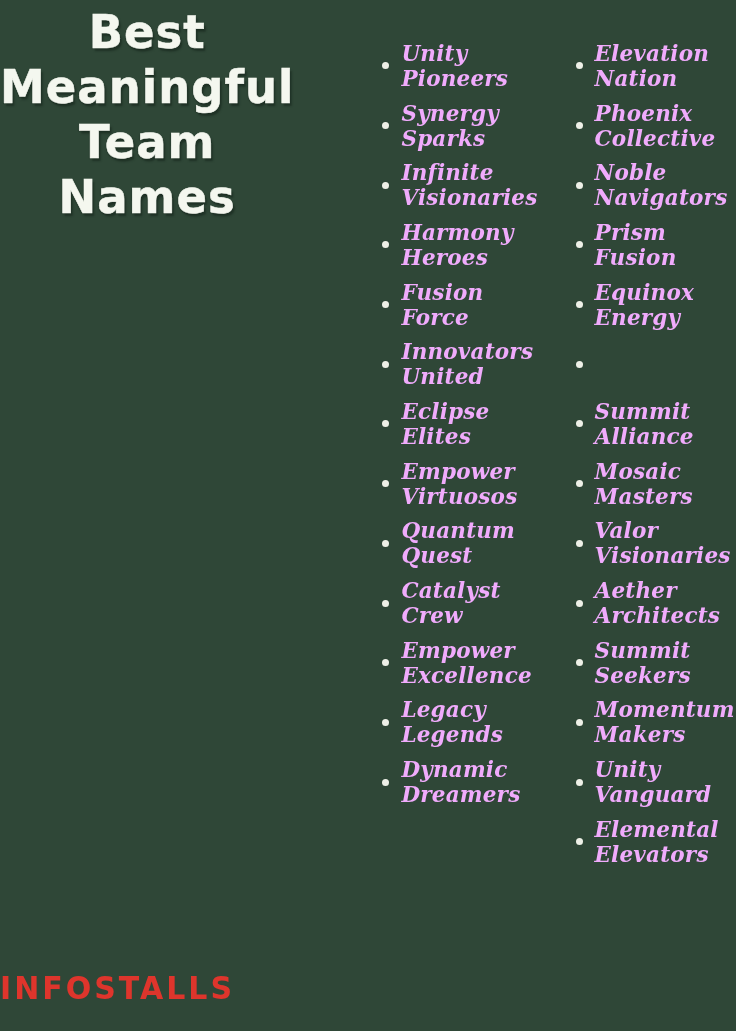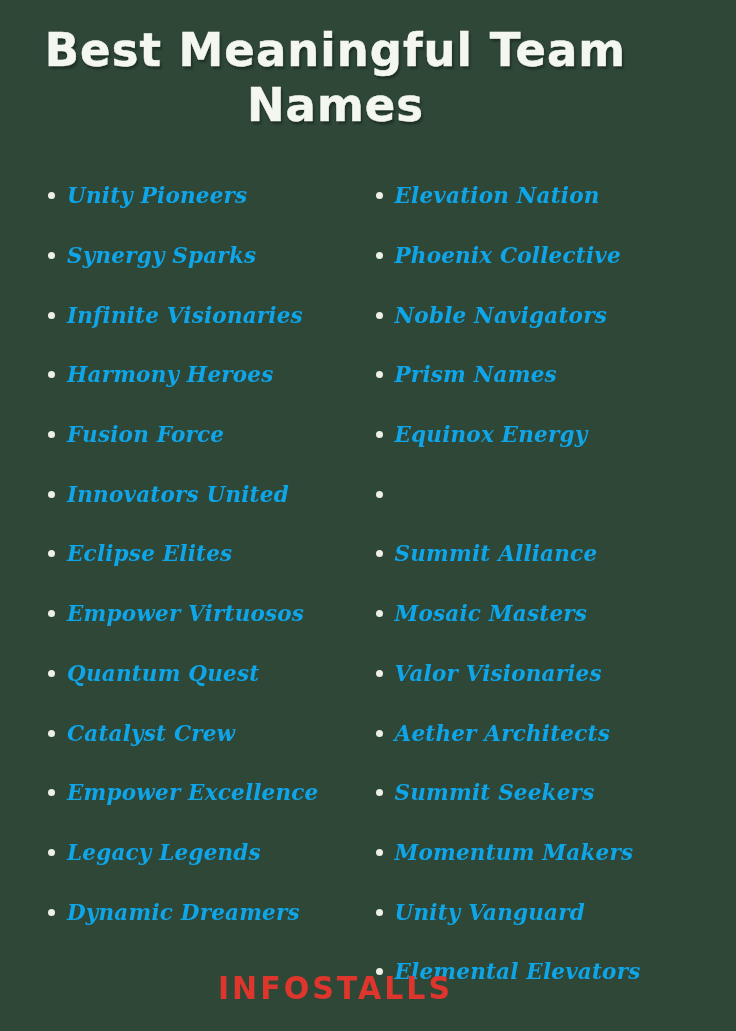--- a/index.html
+++ b/index.html
@@ -13,22 +13,23 @@
     background: #2f4737;
     font-family: "DejaVu Serif", "Liberation Serif", serif;
     overflow: hidden;
     position: relative;
   }
 
   .poster {
     width: 671px;
     height: 1031px;
     display: flex;
-    flex-direction: column;
+    flex-direction: row;
     position: relative;
+    gap: 40px;
   }
 
   .title {
     margin-top: 24px;
     text-align: center;
     font-family: "DejaVu Sans", "Liberation Sans", sans-serif;
     font-weight: 700;
     font-size: 45px;
     letter-spacing: 1px;
     color: #f4f7ef;
@@ -49,42 +50,41 @@
     list-style: none;
   }
 
   .column-left  { padding-left: 48px; }
   .column-right { padding-left: 40px; }
 
   .team-item {
     height: 59.7px;
     display: flex;
     align-items: center;
-    color: #0ea5e9;
+    color: #f0abfc;
     font-style: italic;
     font-weight: 700;
     font-size: 21.5px;
     letter-spacing: 0.2px;
   }
 
   .bullet {
     width: 7px;
     height: 7px;
     border-radius: 50%;
     background: #eef0e7;
     margin-right: 12px;
     flex: 0 0 auto;
   }
 
   .footer {
     position: absolute;
     left: 0;
     right: 0;
     bottom: 26px;
-    text-align: center;
   }
 
   .brand {
     font-family: "DejaVu Sans", "Liberation Sans", sans-serif;
     font-weight: 700;
     font-size: 30px;
     letter-spacing: 3px;
     color: #de352c;
     transform: scaleY(1.05);
     display: inline-block;
@@ -180,21 +180,21 @@
           <span>Phoenix Collective</span>
         </li>
 
         <li class="team-item">
           <span class="bullet"></span>
           <span>Noble Navigators</span>
         </li>
 
         <li class="team-item">
           <span class="bullet"></span>
-          <span>Prism Names</span>
+          <span>Prism Fusion</span>
         </li>
 
         <li class="team-item">
           <span class="bullet"></span>
           <span>Equinox Energy</span>
         </li>
 
         <li class="team-item">
           <span class="bullet"></span>
         </li>

